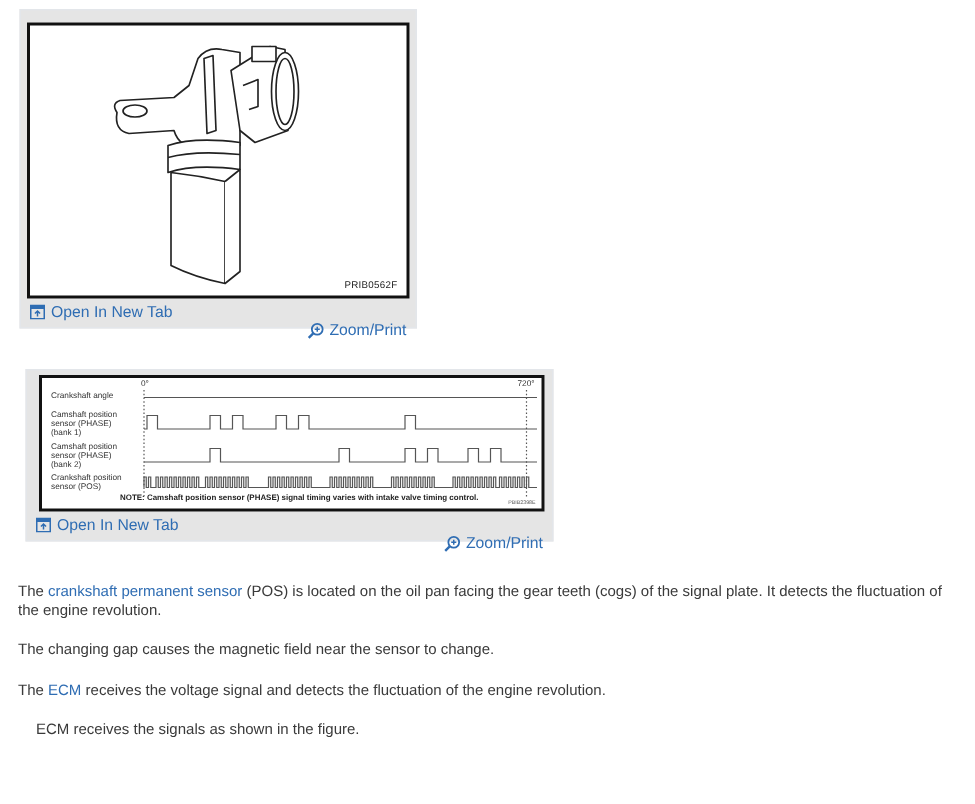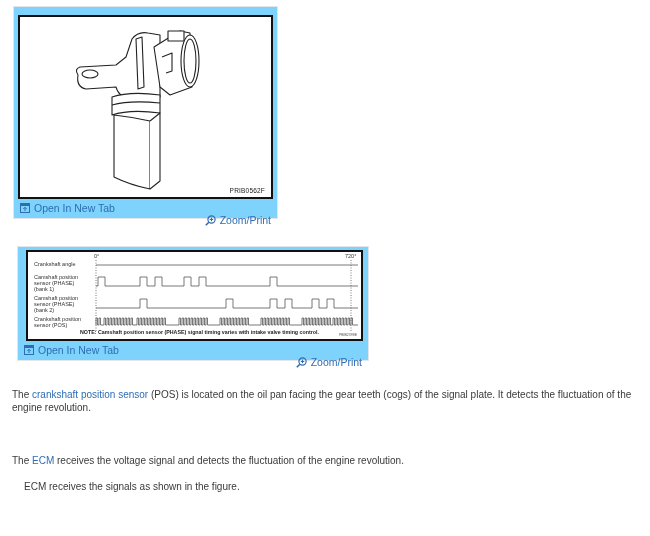--- a/index.html
+++ b/index.html
@@ -1,19 +1,19 @@
 <!DOCTYPE html>
 <html><head>
 <meta charset="utf-8">
 <style>
   html, body { margin: 0; padding: 0; background: #ffffff; }
   body { width: 650px; height: 536px; position: relative; overflow: hidden;
          font-family: "Liberation Sans", sans-serif; color: #333333; }
 
-  .figure-card { position: absolute; background: #7dd3fc; border: 1px solid #e3e6ea; }
+  .figure-card { position: absolute; background: #e5e5e5; border: 1px solid #e3e6ea; }
   .figure-frame { position: absolute; background: #ffffff; border: 2px solid #111111; box-sizing: border-box; }
   .figure-actions { position: absolute; left: 0; right: 0; height: 20px; font-size: 10.5px; color: #2f6db3; }
   .action { position: absolute; top: 3px; display: flex; align-items: center; gap: 4px; cursor: pointer; }
   .action.left { left: 6px; }
   .action.right { right: 6px; margin-top: 12px; }
 
   #card1 { left: 13px; top: 6px; width: 263px; height: 211px; }
   #frame1 { left: 4px; top: 8px; width: 255px; height: 184px; }
   #card1 .figure-actions { top: 192px; }
 
@@ -122,20 +122,20 @@
         <circle cx="6.5" cy="4.5" r="3.6" fill="none" stroke="#2f6db3" stroke-width="1.2"></circle>
         <path d="M3.8 7.2 L0.8 10.2" stroke="#2f6db3" stroke-width="1.6"></path>
         <path d="M4.8 4.5 H8.2 M6.5 2.8 V6.2" stroke="#2f6db3" stroke-width="1"></path>
       </svg>
       <span>Zoom/Print</span>
     </div>
   </div>
 </div>
 
 <div class="content">
-  <p><span>The </span><a href="#">crankshaft position sensor</a><span> (POS) is located on the oil pan facing the gear teeth (cogs) of the signal plate. It detects the fluctuation of the engine revolution.</span></p>
+  <p><span>The </span><a href="#">crankshaft permanent sensor</a><span> (POS) is located on the oil pan facing the gear teeth (cogs) of the signal plate. It detects the fluctuation of the engine revolution.</span></p>
   <p>
-    <br>
+    <span>The changing gap causes the magnetic field near the sensor to change.</span><br>
     <br>
     <span>The </span><a href="#">ECM</a><span> receives the voltage signal and detects the fluctuation of the engine revolution.</span>
   </p>
   <p class="tight">ECM receives the signals as shown in the figure.</p>
 </div>
 
 </body></html>

